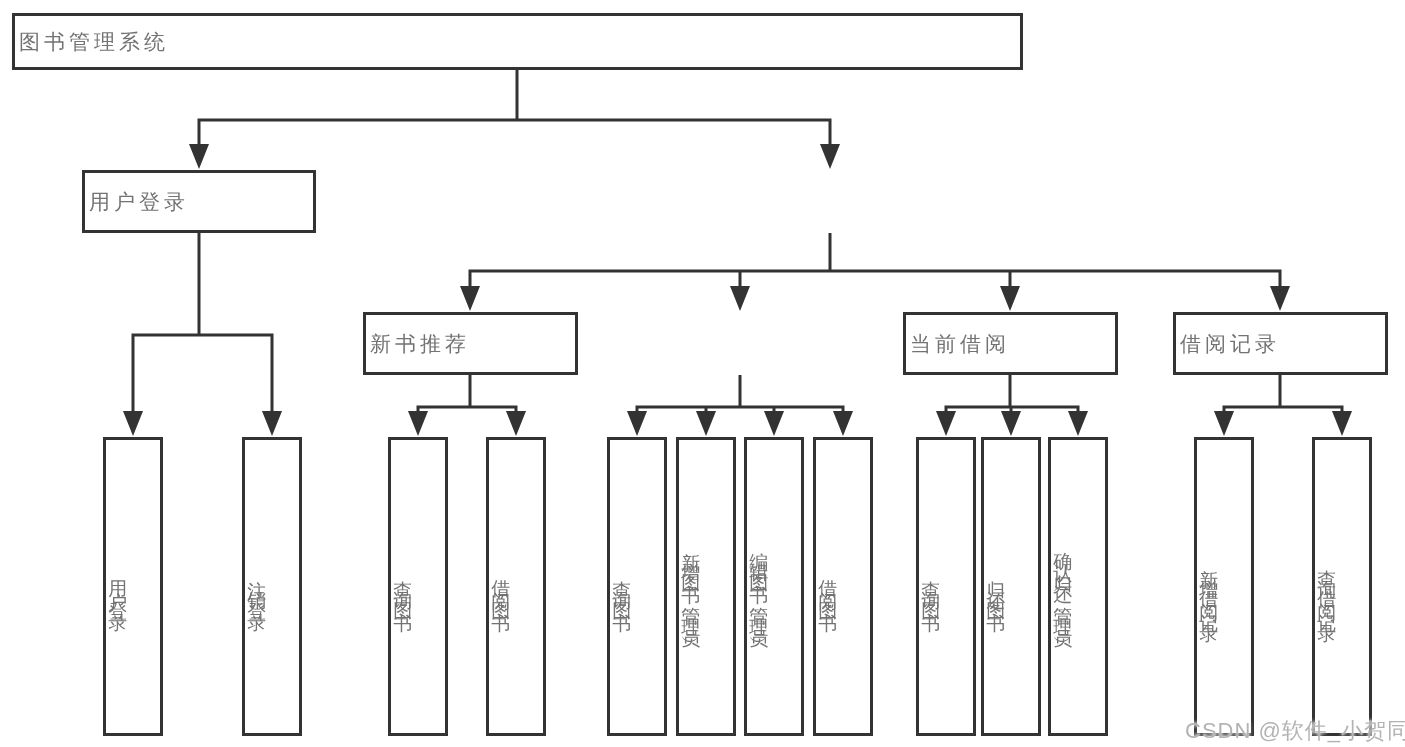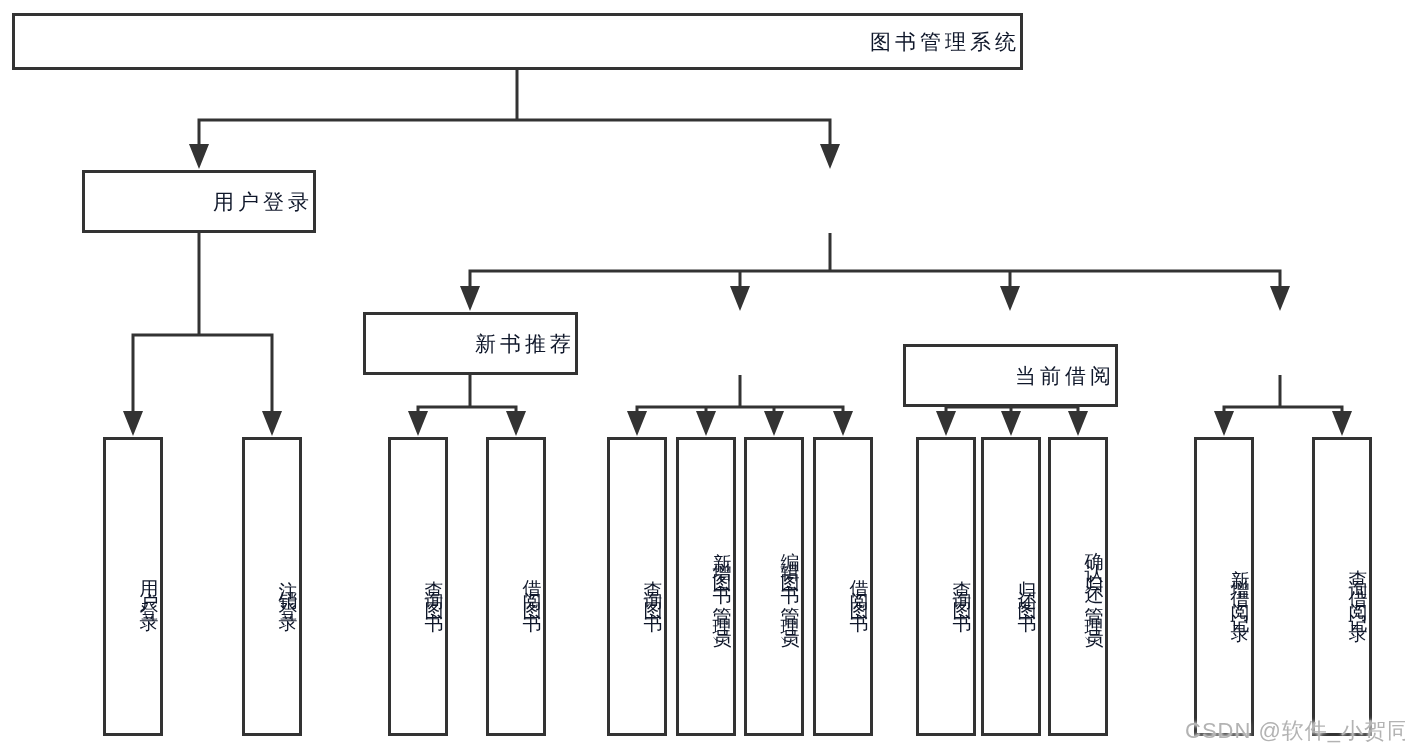--- a/index.html
+++ b/index.html
@@ -9,46 +9,46 @@
     background:#ffffff;
     overflow:hidden;
     font-family:"Liberation Sans", sans-serif;
   }
   .wires{position:absolute;left:0;top:0;z-index:1;}
   .box{
     position:absolute;
     box-sizing:border-box;
     border:3px solid #333333;
     background:#ffffff;
-    display:flex;align-items:center;justify-content:flex-end;
-    color:#0f172a;
+    display:flex;align-items:center;justify-content:flex-start;
+    color:#737373;
     z-index:2;
   }
   .hlabel{
     font-size:21px;
     letter-spacing:4px;
     white-space:nowrap;
     text-indent:4px;
   }
   .vtext{
     writing-mode:vertical-lr;
     text-orientation:mixed;
     font-size:19px;
     letter-spacing:11px;
     line-height:1.2;
     white-space:nowrap;
   }
   
   .n-root{left:12px;top:13px;width:1011px;height:57px;}
   .n-userlogin{left:82px;top:170px;width:234px;height:63px;}
   .n-bookmgmt{left:712px;top:170px;width:235px;height:63px;}
-  .n-l3{top:312px;width:215px;height:63px;padding-left:42px;}
+  .n-l3{top:312px;width:215px;height:63px;}
   .n-newbook{left:363px;}
   .n-borrow{left:633px;}
-  .n-current{left:903px;margin-top:32px;}
+  .n-current{left:903px;}
   .n-records{left:1173px;}
   .leaf{top:437px;width:60px;height:299px;}
   .lf-1{left:103px;} .lf-2{left:242px;}
   .lf-3{left:388px;} .lf-4{left:486px;}
   .lf-5{left:607px;} .lf-6{left:676px;} .lf-7{left:744px;} .lf-8{left:813px;}
   .lf-9{left:916px;} .lf-10{left:981px;} .lf-11{left:1048px;}
   .lf-12{left:1194px;} .lf-13{left:1312px;}
   .watermark{
     position:absolute;
     left:1185px;top:716px;
@@ -124,20 +124,23 @@
   <div class="box n-userlogin">
     <span class="hlabel">用户登录</span>
   </div>
 
   <div class="box n-l3 n-newbook">
     <span class="hlabel">新书推荐</span>
   </div>
   <div class="box n-l3 n-current">
     <span class="hlabel">当前借阅</span>
   </div>
+  <div class="box n-l3 n-records">
+    <span class="hlabel">借阅记录</span>
+  </div>
 
   <div class="box leaf lf-1">
     <span class="vtext">用户登录</span>
   </div>
   <div class="box leaf lf-2">
     <span class="vtext">注销登录</span>
   </div>
 
   <div class="box leaf lf-3">
     <span class="vtext">查询图书</span>

